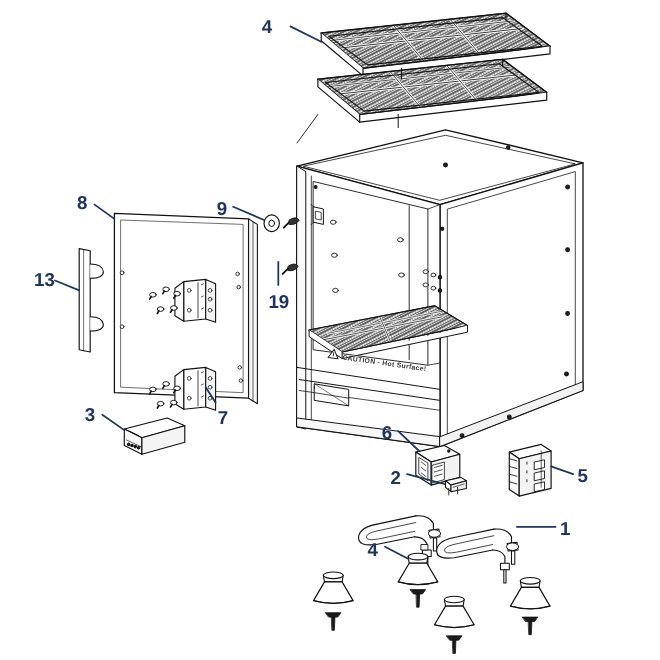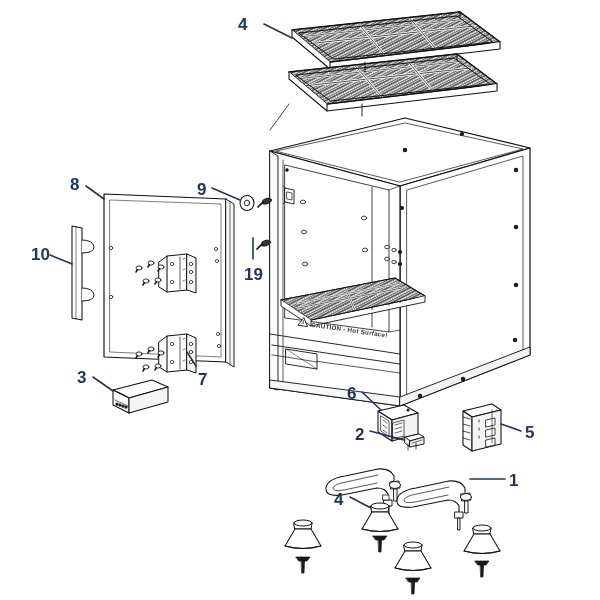--- a/index.html
+++ b/index.html
@@ -463,21 +463,21 @@
         <path d="M505 479 L470 479"></path>
         <path d="M350 497 L371 508"></path>
       </g>
 
     </g>
   </svg>
 
   <div class="callout" style="left:238px;top:16px;">4</div>
   <div class="callout" style="left:70px;top:176px;">8</div>
   <div class="callout" style="left:197px;top:181px;">9</div>
-  <div class="callout" style="left:31px;top:246px;">10</div>
+  <div class="callout" style="left:31px;top:246px;">13</div>
   <div class="callout" style="left:244px;top:266px;">19</div>
   <div class="callout" style="left:77px;top:369px;">3</div>
   <div class="callout" style="left:198px;top:371px;">7</div>
   <div class="callout" style="left:347px;top:385px;">6</div>
   <div class="callout" style="left:355px;top:426px;">2</div>
   <div class="callout" style="left:525px;top:424px;">5</div>
   <div class="callout" style="left:509px;top:472px;">1</div>
   <div class="callout" style="left:334px;top:491px;">4</div>
 
 </div>

